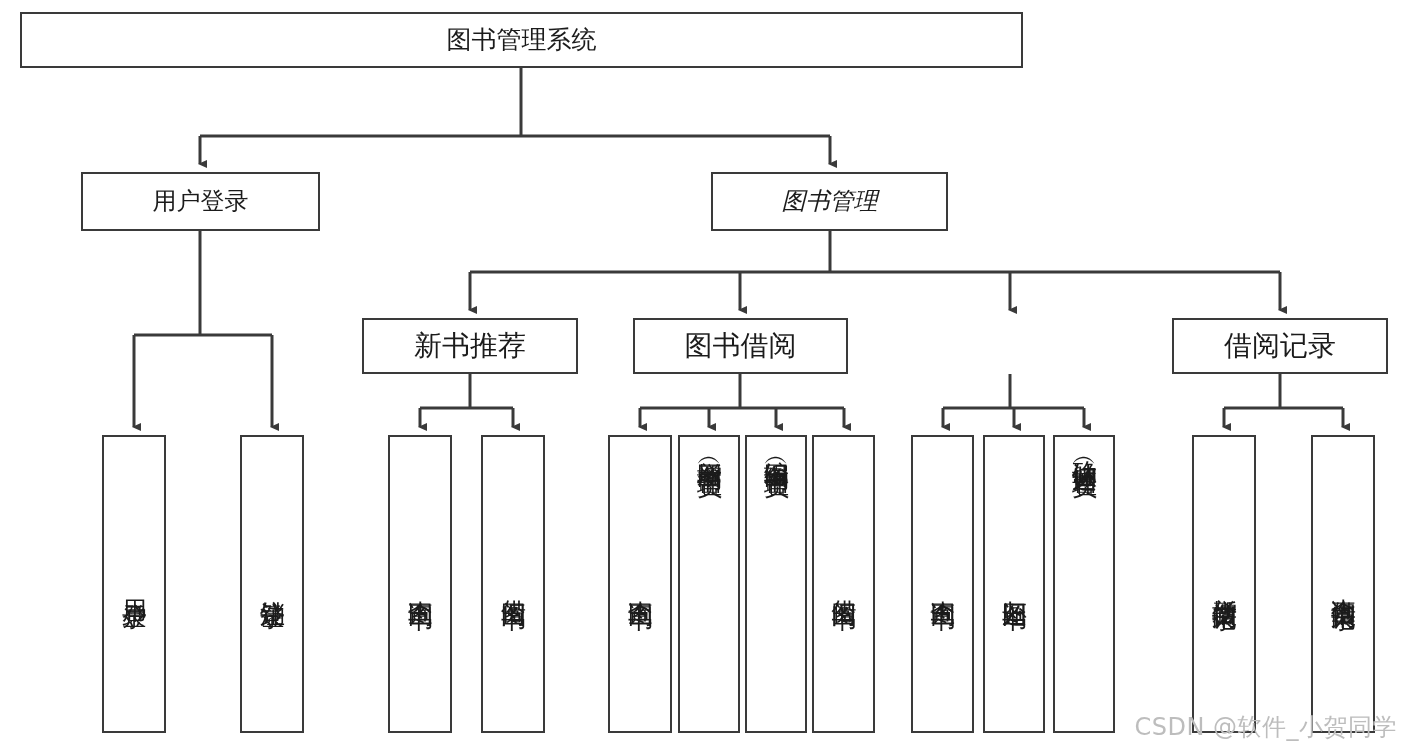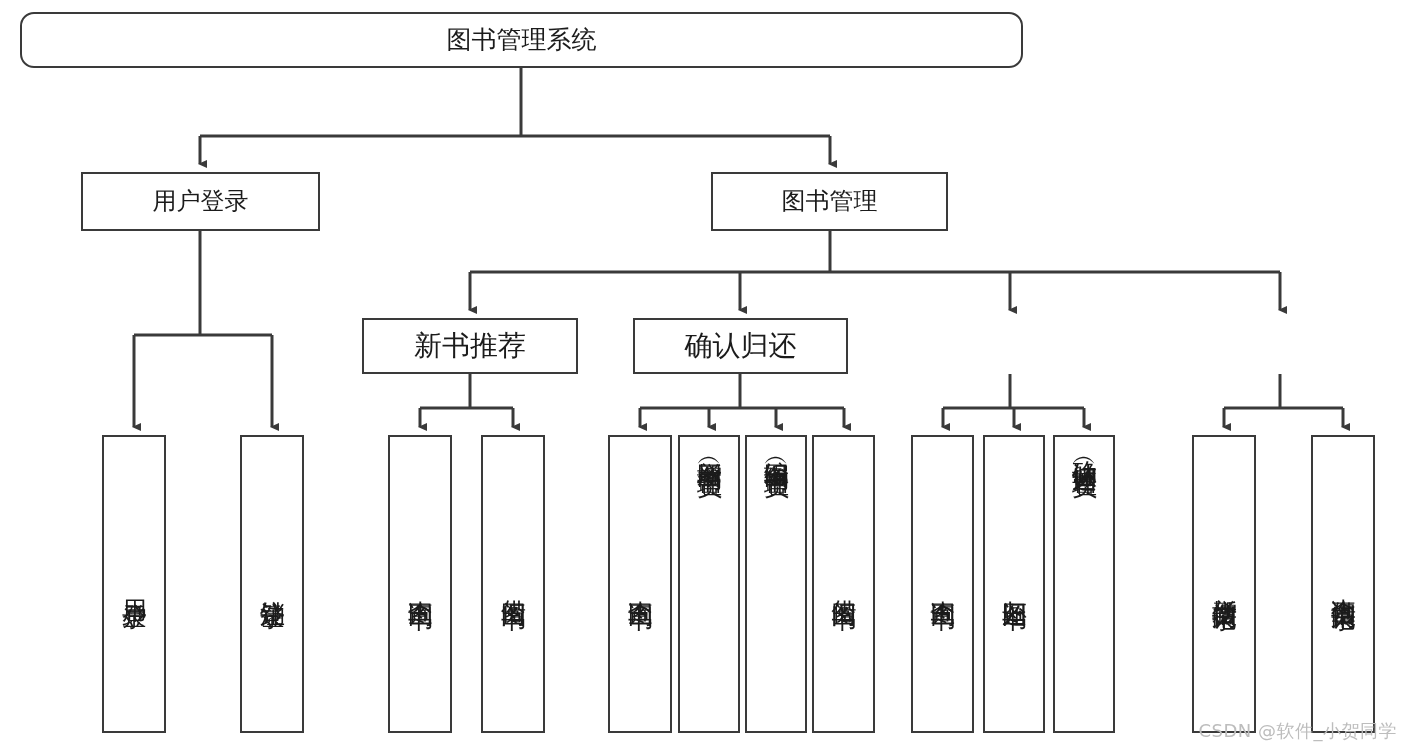--- a/index.html
+++ b/index.html
@@ -56,21 +56,21 @@
     white-space: nowrap;
   }
   .node.leaf.top-aligned {
     align-items: flex-start;
     padding-top: 4px;
   }
   #watermark {
     position: absolute;
     right: 8px;
     bottom: 4px;
-    font-size: 18px;
+    font-size: 24px;
     color: #bdbdbd;
     letter-spacing: 0.5px;
     white-space: nowrap;
     pointer-events: none;
   }
 </style>
 </head>
 <body>
 
 <div id="diagram-canvas">
@@ -118,36 +118,39 @@
       <path d="M1014,408 L1014,427" marker-end="url(#arrowhead)"></path>
       <path d="M1084,408 L1084,427" marker-end="url(#arrowhead)"></path>
 
       <path d="M1280,374 L1280,408"></path>
       <path d="M1224,408 L1343,408"></path>
       <path d="M1224,408 L1224,427" marker-end="url(#arrowhead)"></path>
       <path d="M1343,408 L1343,427" marker-end="url(#arrowhead)"></path>
     </g>
   </svg>
 
-  <div class="node root" style="left: 20px; top: 12px; width: 1003px; height: 56px; border-radius: 14px;">
+  <div class="node root" style="left: 20px; top: 12px; width: 1003px; height: 56px;">
     <span class="node-label">图书管理系统</span>
   </div>
 
   <div class="node level2" style="left: 81px; top: 172px; width: 239px; height: 59px;">
     <span class="node-label">用户登录</span>
   </div>
-  <div class="node level2" style="left: 711px; top: 172px; width: 237px; height: 59px;">
+  <div class="node level2" style="left: 711px; top: 172px; width: 237px; height: 59px; font-style: italic;">
     <span class="node-label">图书管理</span>
   </div>
 
   <div class="node level3" style="left: 362px; top: 318px; width: 216px; height: 56px;">
     <span class="node-label">新书推荐</span>
   </div>
   <div class="node level3" style="left: 633px; top: 318px; width: 215px; height: 56px;">
-    <span class="node-label">确认归还</span>
+    <span class="node-label">图书借阅</span>
+  </div>
+  <div class="node level3" style="left: 1172px; top: 318px; width: 216px; height: 56px;">
+    <span class="node-label">借阅记录</span>
   </div>
 
   <div class="node leaf" style="left: 102px; top: 435px; width: 64px; height: 298px;">
     <span class="node-label">用户登录</span>
   </div>
   <div class="node leaf" style="left: 240px; top: 435px; width: 64px; height: 298px;">
     <span class="node-label">注销登录</span>
   </div>
   <div class="node leaf" style="left: 388px; top: 435px; width: 64px; height: 298px;">
     <span class="node-label">查询图书</span>

